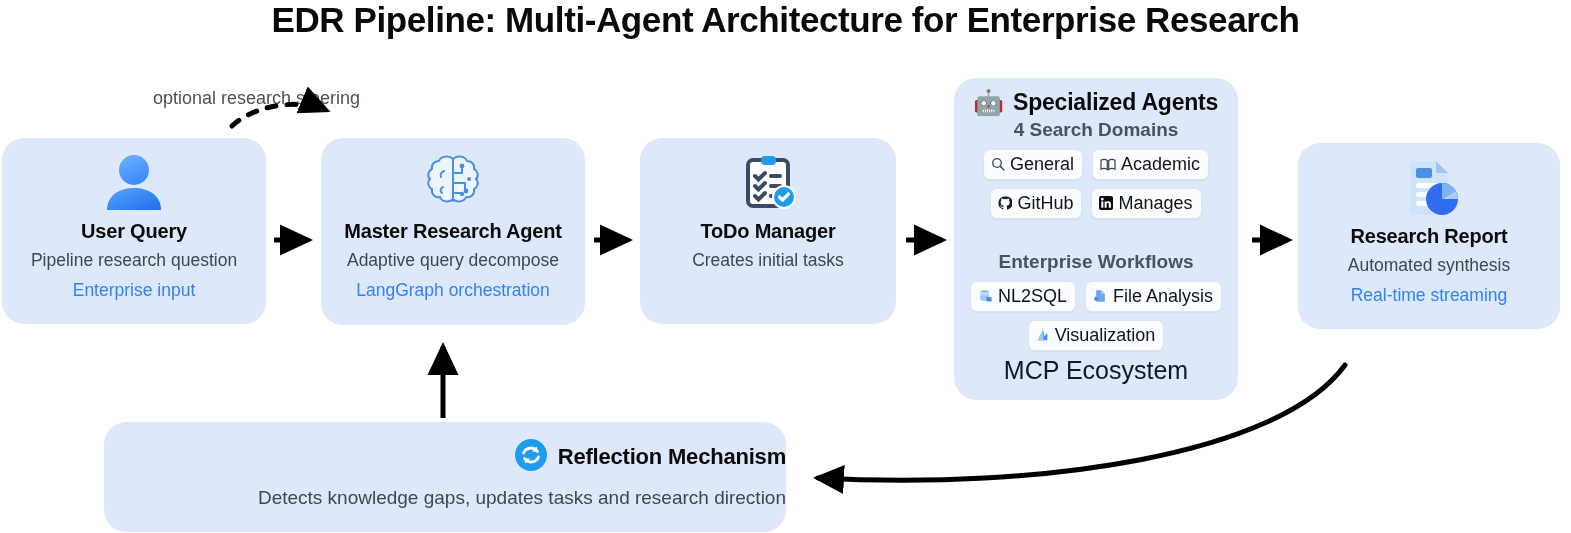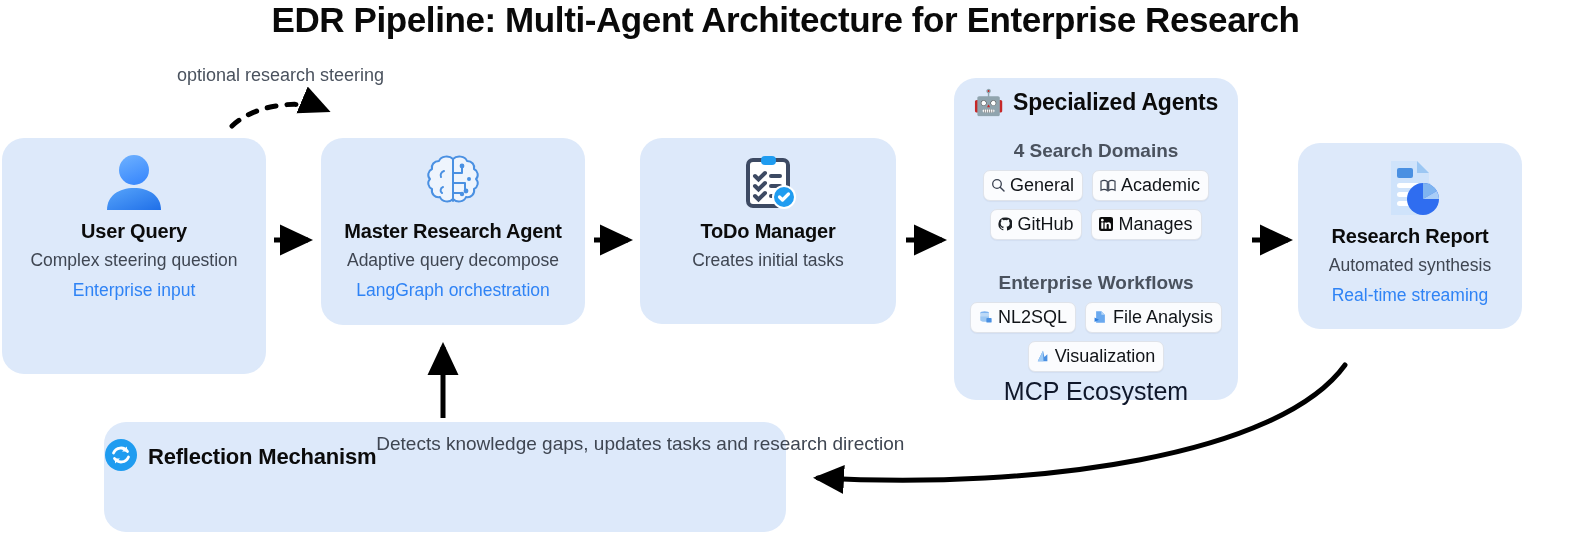--- a/index.html
+++ b/index.html
@@ -93,21 +93,21 @@
     font-size: 23px;
     font-weight: 700;
     color: #0b0b0b;
     letter-spacing: -0.2px;
     white-space: nowrap;
   }
   .agents-section-label {
     font-size: 19px;
     font-weight: 700;
     color: #4a525e;
-    margin-top: 24px;
+    margin-top: 3px;
     white-space: nowrap;
   }
   .chip-row {
     display: flex;
     justify-content: center;
     gap: 9px;
     margin-top: 8px;
   }
   .chip {
     background: #fbfcfe;
@@ -130,22 +130,22 @@
     margin-top: 5px;
     white-space: nowrap;
   }
   
   .reflection {
     position: absolute;
     background: #dde9fa;
     border-radius: 22px;
     box-sizing: border-box;
     display: flex;
-    flex-direction: row;
-    align-items: flex-start;
+    flex-direction: column;
+    align-items: flex-end;
   }
   .reflection-head {
     display: flex;
     align-items: center;
     gap: 10px;
     margin-top: 16px;
   }
   .reflection-title {
     font-size: 22px;
     font-weight: 700;
@@ -175,41 +175,41 @@
     pointer-events: none;
   }
 </style>
 </head>
 <body>
 
 <div id="canvas">
 
   <div class="title">EDR Pipeline: Multi-Agent Architecture for Enterprise Research</div>
 
-  <div class="annot" style="left:153px; top:65px;margin-left:24px;">optional research steering</div>
-
-  <div class="node" style="left:2px; top:138px; width:264px; height:236px;">
+  <div class="annot" style="left:153px; top:88px;">optional research steering</div>
+
+  <div class="node" style="left:2px; top:138px; width:264px; height:186px;">
     <div class="node-icon">
       <svg width="64" height="58" viewBox="0 0 64 58">
         <defs>
           <linearGradient id="uq1" x1="0" y1="0" x2="0.4" y2="1">
             <stop offset="0" stop-color="#6fb2ff"></stop>
               <stop offset="1" stop-color="#3d8bfd"></stop>
           </linearGradient>
           <linearGradient id="uq2" x1="0" y1="0" x2="1" y2="1">
             <stop offset="0" stop-color="#58a5fb"></stop>
               <stop offset="1" stop-color="#1f6fe8"></stop>
           </linearGradient>
         </defs>
         <circle cx="32" cy="16" r="15" fill="url(#uq1)"></circle>
         <path d="M5 56c0-14.4 12.1-22 27-22s27 7.6 27 22z" fill="url(#uq2)"></path>
       </svg>
     </div>
     <div class="node-title">User Query</div>
-    <div class="node-sub">Complex steering question</div>
+    <div class="node-sub">Pipeline research question</div>
     <div class="node-tag">Enterprise input</div>
   </div>
 
   <div class="node" style="left:321px; top:138px; width:264px; height:187px;">
     <div class="node-icon">
       <svg width="62" height="60" viewBox="0 0 62 60">
         <g fill="none" stroke="#4a90e2" stroke-width="2" stroke-linecap="round" stroke-linejoin="round">
           <path d="M31 6c-4-4-12-3-14 2-5 0-8 4-7 8-4 2-5 7-2 10-3 3-2 8 2 10-1 5 3 9 8 8 2 5 9 6 13 2z" fill="#eef4fd"></path>
           <path d="M31 6c4-4 12-3 14 2 5 0 8 4 7 8 4 2 5 7 2 10 3 3 2 8-2 10 1 5-3 9-8 8-2 5-9 6-13 2z" fill="#eef4fd"></path>
           <path d="M31 10v38"></path>
@@ -341,21 +341,21 @@
               <path d="M2 14L8 2l.6 12z" fill="#9ecbf6"></path>
             </svg>
         </span>
         <span>Visualization</span>
       </div>
     </div>
 
     <div class="agents-foot">MCP Ecosystem</div>
   </div>
 
-  <div class="node" style="left:1298px; top:143px; width:224px; height:186px;">
+  <div class="node" style="left:1298px; top:143px; width:262px; height:186px;">
     <div class="node-icon">
       <svg width="66" height="62" viewBox="0 0 66 62">
         <path d="M14 4h26l12 12v42H14z" fill="#cfe3fb"></path>
         <path d="M40 4l12 12H40z" fill="#9cc7f3"></path>
         <rect x="20" y="11" width="16" height="10" rx="2" fill="#4a90e2"></rect>
         <rect x="20" y="26" width="22" height="5" rx="2.5" fill="#ffffff"></rect>
         <rect x="20" y="35" width="18" height="5" rx="2.5" fill="#ffffff"></rect>
         <rect x="20" y="44" width="14" height="5" rx="2.5" fill="#ffffff"></rect>
         <path d="M52 28c-2.6 0-5 1-6.4 2.6" fill="none" stroke="#9cc7f3" stroke-width="3.4" stroke-linecap="round"></path>
         <circle cx="46" cy="42" r="16" fill="#2f6df0"></circle>

